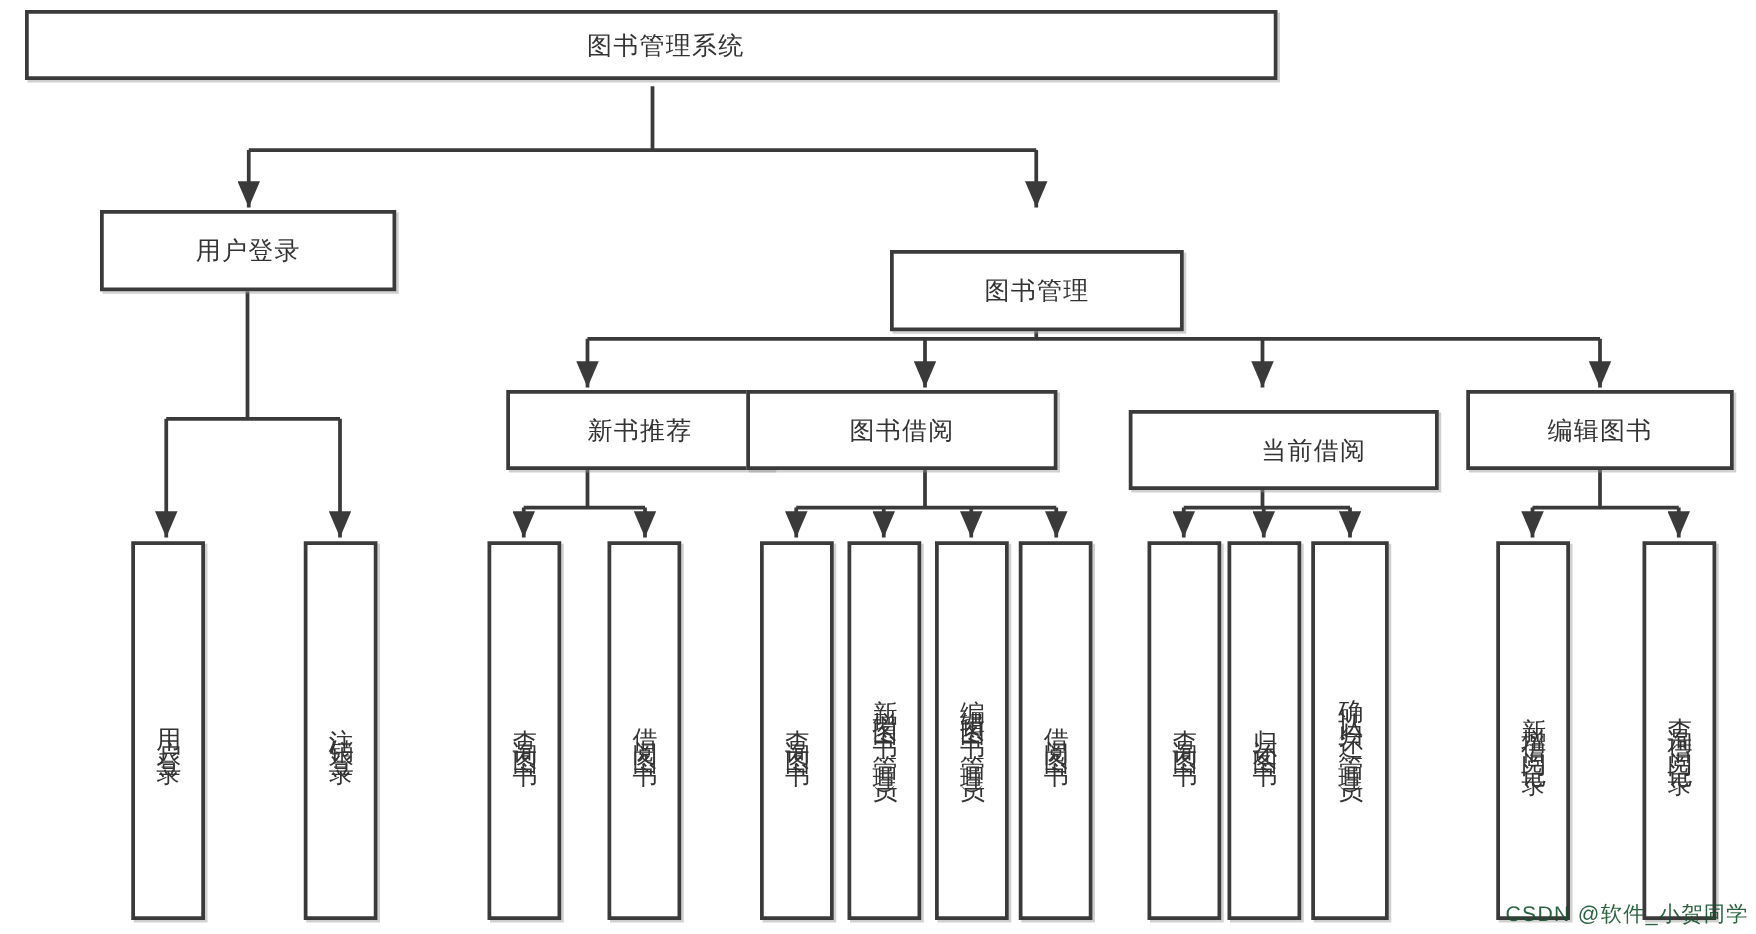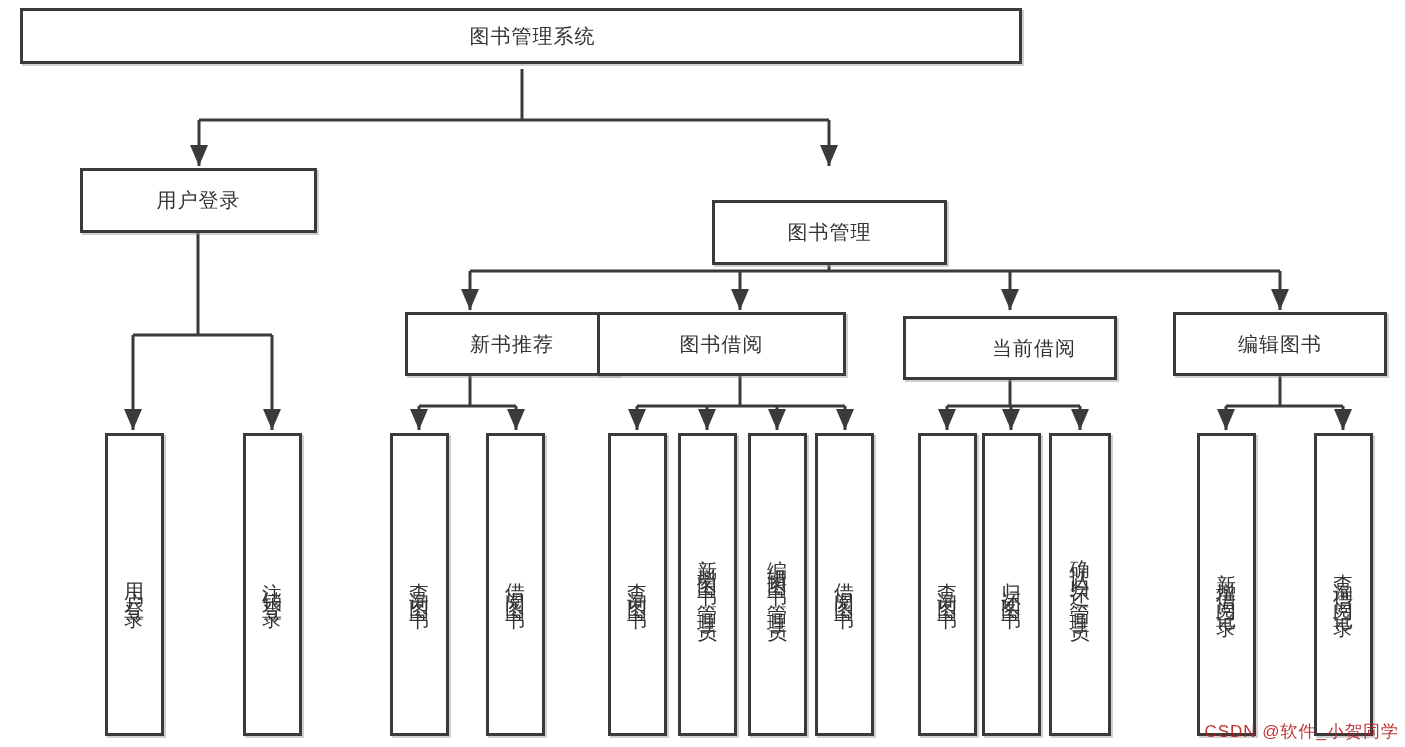--- a/index.html
+++ b/index.html
@@ -56,31 +56,31 @@
     white-space: nowrap;
     color: #333333;
   }
   .watermark {
     position: absolute;
     z-index: 5;
     right: 6px;
     bottom: 4px;
     font-size: 17px;
     letter-spacing: 1px;
-    color: #b91c1c;
+    color: #14532d;
     opacity: 0.9;
   }
 
   
   #n-root   { left: 20px;   top: 8px;  width: 1002px; height: 56px; padding-left: 23px; }
   #n-login  { left: 80px;   top: 168px; width: 237px;  height: 65px; }
   #n-mgmt   { left: 712px;  top: 168px; width: 235px;  height: 65px; margin-top: 32px; }
   #n-new    { left: 363px;  top: 312px; width: 214px;  height: 64px; margin-left: 42px; }
   #n-borrow { left: 597px;  top: 312px; width: 249px;  height: 64px; }
-  #n-cur    { left: 903px;  top: 316px; width: 214px;  height: 64px; padding-left: 48px; }
+  #n-cur    { left: 903px;  top: 328px; width: 248px;  height: 64px; padding-left: 48px; }
   #n-rec    { left: 1173px; top: 312px; width: 214px;  height: 64px; }
 
   #l-userlogin  { left: 105px;  }
   #l-logout     { left: 243px;  }
   #l-query1     { left: 390px;  }
   #l-borrow1    { left: 486px;  }
   #l-query2     { left: 608px;  }
   #l-addbook    { left: 678px;  }
   #l-editbook   { left: 748px;  }
   #l-borrow2    { left: 815px;  }

